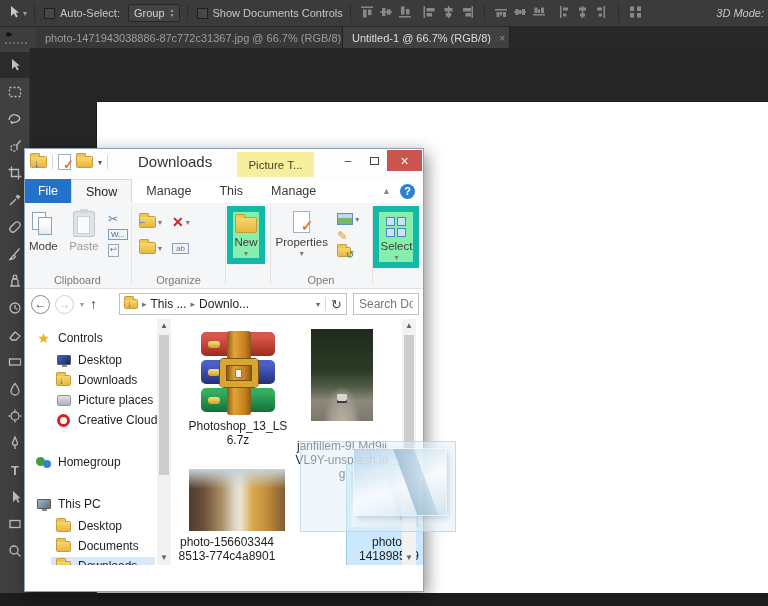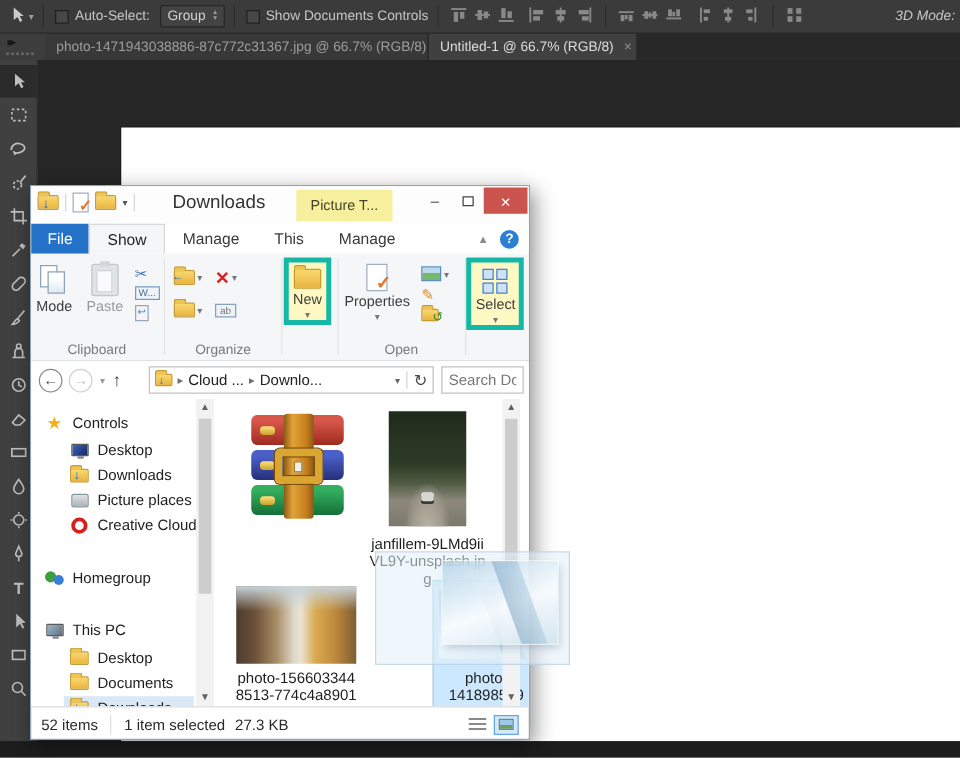--- a/index.html
+++ b/index.html
@@ -67,21 +67,21 @@
     display:flex; align-items:center; justify-content:center; }
 
   .ribbon { position:relative; height:86px; background:#f5f6f7; border-bottom:1px solid #e0e0e0; display:flex; }
   .rgroup { position:relative; height:100%; padding-top:3px; }
   .rdiv { width:1px; background:#e3e3e3; margin:4px 1px; }
   .glabel { position:absolute; bottom:2px; left:0; right:0; text-align:center; font-size:11px; color:#7a7a7a; }
   .bigbtn { display:inline-flex; flex-direction:column; align-items:center; gap:3px; padding:5px 4px 2px;
     font-size:11.5px; color:#3d3d3d; vertical-align:top; }
   .bigbtn.dis { color:#9a9a9a; }
   .bigbtn .car { font-size:8px; color:#777; line-height:5px; }
-  .hl { background:#fef9c3; border:4px solid #14b8a6; }
+  .hl { background:#86efac; border:6px solid #14b8a6; }
   .smallcol { display:inline-flex; flex-direction:column; gap:4px; padding:7px 2px 0; vertical-align:top; }
   .smallrow { display:flex; align-items:center; gap:2px; font-size:8px; color:#777; }
 
   
   .fldr { position:relative; width:17px; height:12px; background:linear-gradient(#f9d86e,#e9b441);
     border:1px solid #c79b36; border-radius:1.5px; display:inline-block; }
   .fldr::before { content:''; position:absolute; left:-1px; top:-4px; width:8px; height:3px;
     background:#eec453; border:1px solid #c79b36; border-bottom:none; border-radius:2px 2px 0 0; }
   .dl-arrow { position:absolute; left:3px; top:0px; color:#1d6fd4; font-size:11px; font-weight:bold; }
   .pagedoc { position:relative; width:13px; height:16px; background:#fff; border:1px solid #9fb0c0; display:inline-block; }
@@ -544,21 +544,21 @@
     <div class="addrbar">
       <span class="circ" style="margin-left:6px">←</span>
       <span class="circ dis" style="margin-left:5px">→</span>
       <span style="font-size:8px;color:#9a9a9a;margin:0 6px">▾</span>
       <span class="navbtn" style="font-size:14px;color:#3c3c3c">↑</span>
       <div class="addrbox">
         <span class="fldr" style="width:14px;height:10px">
             <span class="dl-arrow" style="font-size:9px;left:2px;top:-1px">↓</span>
           </span>
         <span class="crumb-sep">▸</span>
-        <span>Cloud ...</span>
+        <span>This ...</span>
         <span class="crumb-sep">▸</span>
         <span>Downlo...</span>
         <span class="right">
           <span style="font-size:8px">▾</span>
           <span class="tb-sep"></span>
           <span class="refresh">↻</span>
         </span>
       </div>
       <input class="searchbox" readonly="" placeholder="Search Do.." style="">
     </div>
@@ -647,64 +647,56 @@
           <div class="wr-b wr-blue">
               <span class="wr-clip" style="top:9px"></span>
             </div>
           <div class="wr-b wr-green">
               <span class="wr-clip" style="top:9px"></span>
             </div>
           <div class="wr-belt"></div>
           <div class="wr-buckle"></div>
           <div class="wr-prong"></div>
         </div>
+        <div class="flabel" style="left:12px;top:100px;width:110px">
+          <div>Photoshop_13_LS</div>
+            <div>6.7z</div>
+        </div>
 
         <div class="ph img-forest" style="left:140px;top:10px;width:62px;height:92px">
             <span class="car"></span>
             <span class="car"></span>
             <div class="car"></div>
           </div>
-        <div class="flabel" style="left:116px;top:109px;width:110px">
+        <div class="flabel" style="left:116px;top:120px;width:110px">
           <div>janfillem-9LMd9ii</div>
             <div>VL9Y-unsplash.jp</div>
             <div>g</div>
         </div>
 
         <div class="ph img-street" style="left:18px;top:150px;width:96px;height:62px"></div>
-        <div class="flabel" style="left:10px;top:216px;width:112px">
+        <div class="flabel" style="left:0;top:216px;width:112px">
           <div>photo-156603344</div>
             <div>8513-774c4a8901</div>
             <div>64.j</div>
         </div>
 
         <div class="sel-box" style="left:176px;top:146px;width:84px;height:100px"></div>
         <div class="ph img-mtn" style="left:180px;top:153px;width:76px;height:55px"></div>
         <div class="flabel" style="left:172px;top:216px;width:92px">
           <div>photo-141898599</div>
             <div>1508-e47386d96a</div>
         </div>
       </div>
 
       <div class="scroll" id="file-scroll">
         <span class="sa" style="top:0">▲</span>
         <span class="sa" style="bottom:0">▼</span>
         <span class="thumb" style="top:16px;height:120px"></span>
       </div>
     </div>
 
-    <div class="statusbar">
-      <span style="margin-left:8px">52 items</span>
-      <span class="sb-sep"></span>
-      <span>1 item selected</span>
-      <span style="margin-left:8px">27.3 KB</span>
-      <span class="view-ics">
-        <span class="v-list"></span>
-        <span class="v-thumb">
-            <span class="im"></span>
-          </span>
-      </span>
-    </div>
   </div>
 
   <div id="drag-panel"></div>
   <div id="drag-ghost" class="img-mtn"></div>
 
 </div>
 
 </body></html>

